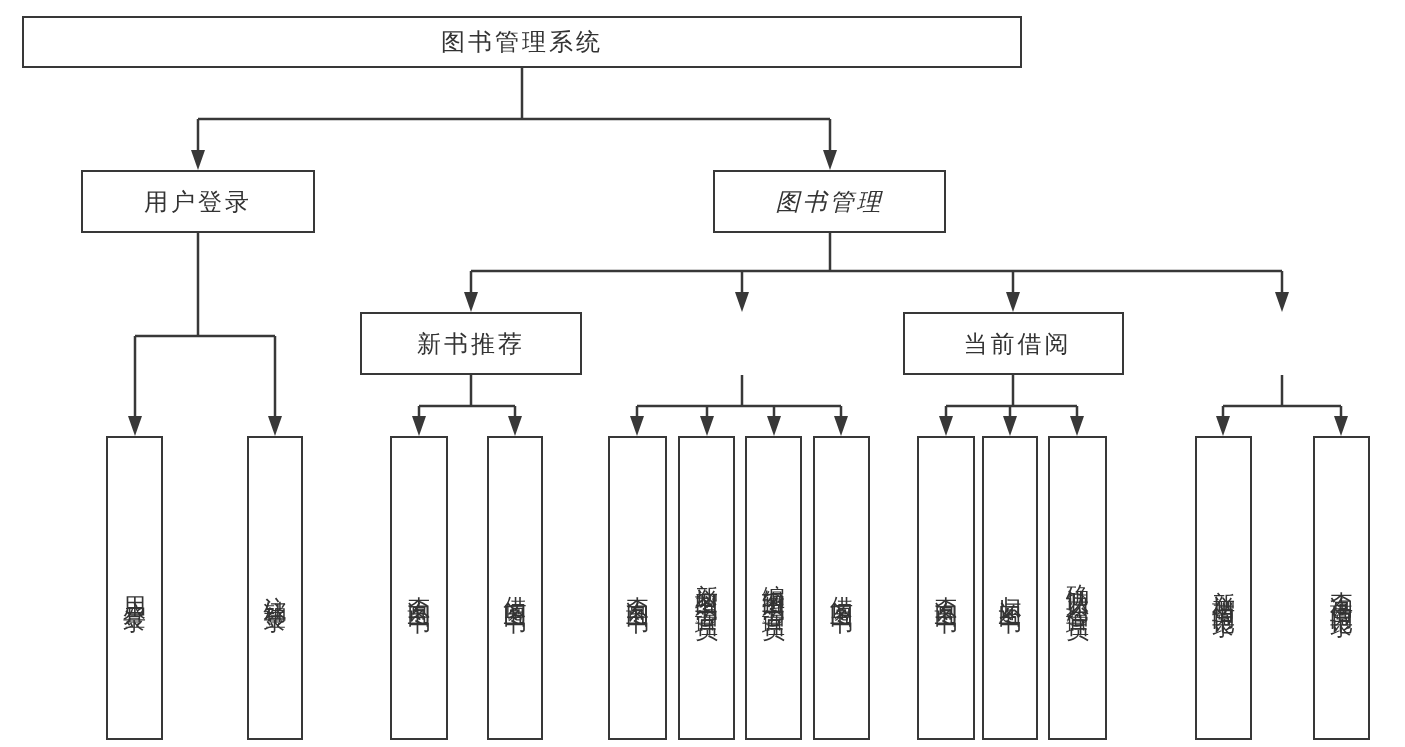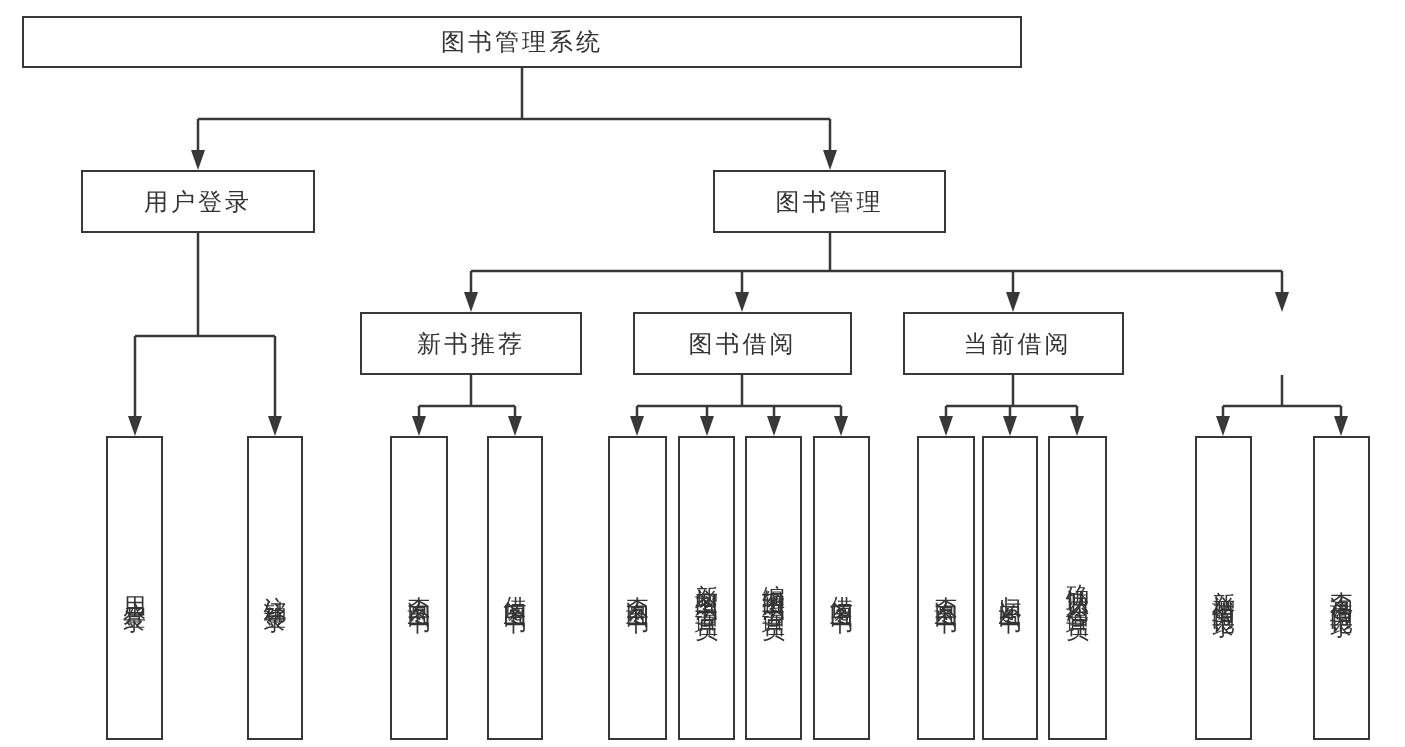--- a/index.html
+++ b/index.html
@@ -95,29 +95,26 @@
     </g>
   </svg>
 
   <div class="box h" style="left:22px; top:16px; width:1000px; height:52px;">
     <span>图书管理系统</span>
   </div>
 
   <div class="box h" style="left:81px; top:170px; width:234px; height:63px;">
     <span>用户登录</span>
   </div>
-  <div class="box h" style="left:713px; top:170px; width:233px; height:63px;">
+  <div class="box h" style="left:713px; top:170px; width:233px; height:63px;font-style:italic;">
     <span>图书管理</span>
   </div>
 
   <div class="box h" style="left:360px; top:312px; width:222px; height:63px;">
     <span>新书推荐</span>
-  </div>
-  <div class="box h" style="left:633px; top:312px; width:219px; height:63px;">
-    <span>图书借阅</span>
   </div>
   <div class="box h" style="left:903px; top:312px; width:221px; height:63px;padding-left:8px;">
     <span>当前借阅</span>
   </div>
 
   <div class="box v" style="left:106px; top:436px; width:57px; height:304px;">
     <span>用户登录</span>
   </div>
   <div class="box v" style="left:247px; top:436px; width:56px; height:304px;">
     <span>注销登录</span>

